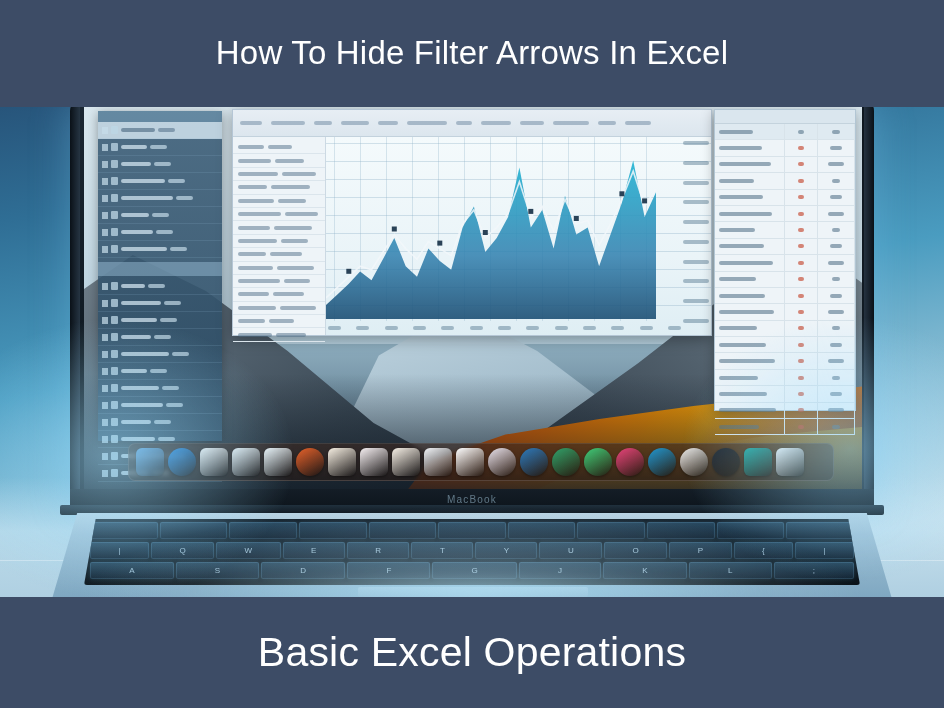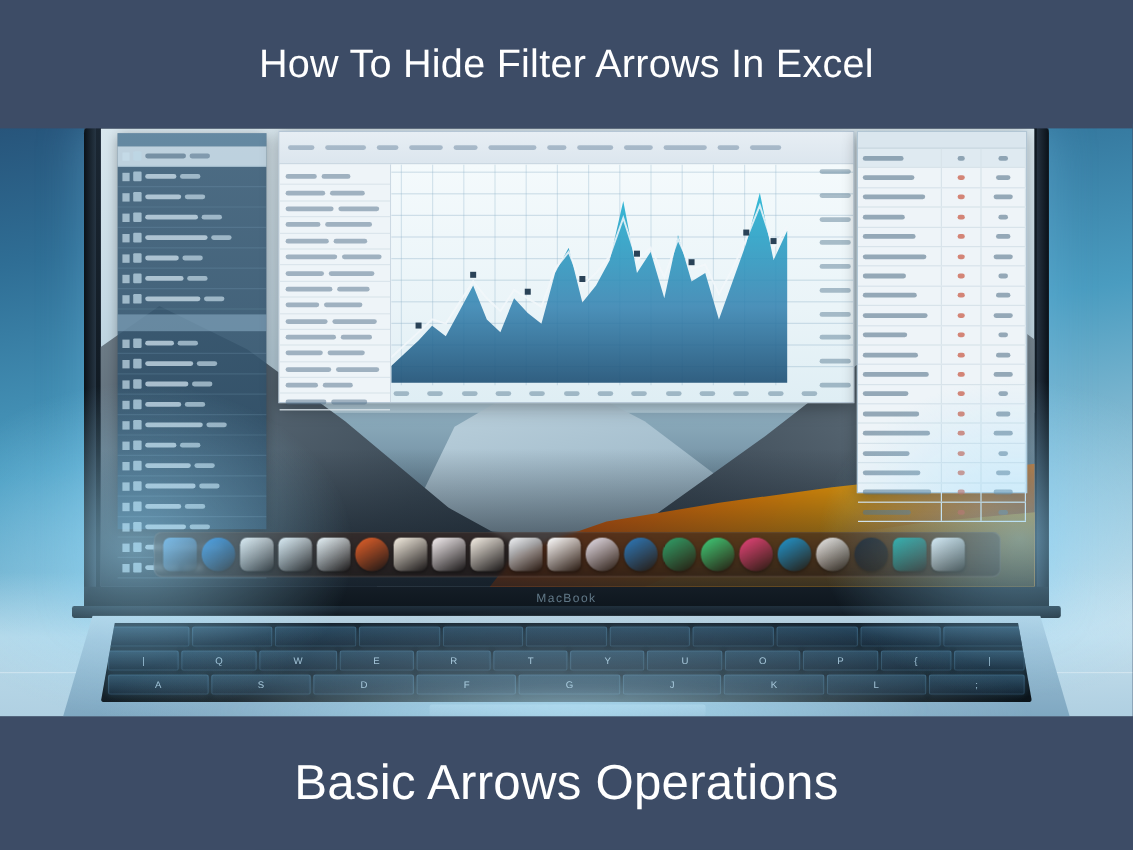--- a/index.html
+++ b/index.html
@@ -820,16 +820,16 @@
               <span>;</span>
             </div>
           </div>
         </div>
       <div class="trackpad"></div>
       <div class="glow"></div>
     </div>
   </div>
 
   <div class="banner banner-bottom">
-    <div class="title-bottom">Basic Arrows Operations</div>
+    <div class="title-bottom">Basic Excel Operations</div>
   </div>
 
 </div>
 
 </body></html>

